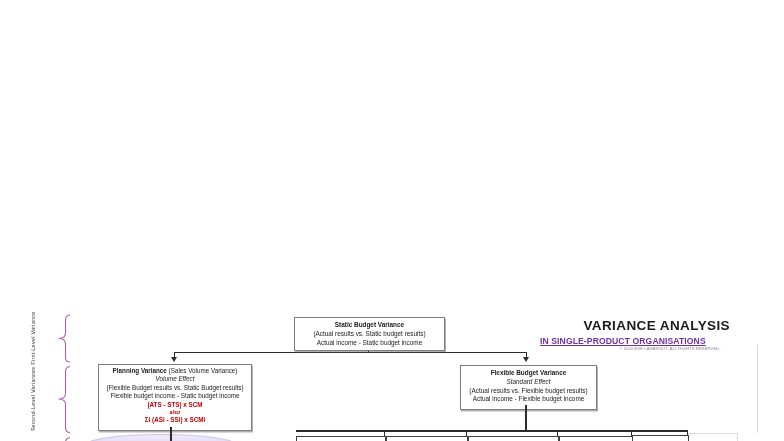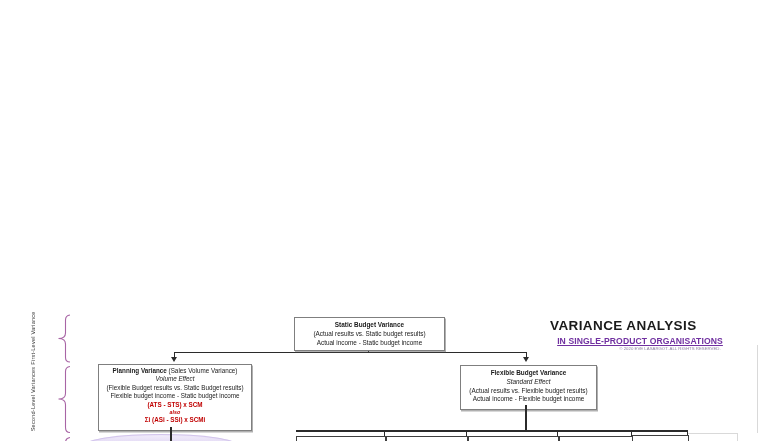--- a/index.html
+++ b/index.html
@@ -2,25 +2,25 @@
 <html><head>
 <meta charset="utf-8">
 <style>
   html,body{margin:0;padding:0;background:#fff;}
   .canvas{
     position:relative;width:784px;height:441px;background:#ffffff;
     overflow:hidden;font-family:"Liberation Sans",sans-serif;
   }
   
   .title{
-    position:absolute;left:550px;top:318px;width:180px;text-align:left;
+    position:absolute;left:550px;top:318px;width:180px;text-align:right;
     font-size:13.5px;font-weight:700;letter-spacing:.4px;color:#1a1a1a;
   }
   .subtitle{
-    position:absolute;left:540px;top:336px;width:200px;text-align:center;
+    position:absolute;left:540px;top:336px;width:200px;
     font-size:8.6px;font-weight:700;color:#7030A0;text-decoration:underline;
     letter-spacing:.1px;
   }
   .copyright{
     position:absolute;left:560px;top:346px;width:220px;text-align:center;
     font-size:9px;color:#8d81a0;transform:scale(.48);transform-origin:center top;
   }
   
   .vbox{
     position:absolute;background:#fff;border:1px solid #7f7f7f;

